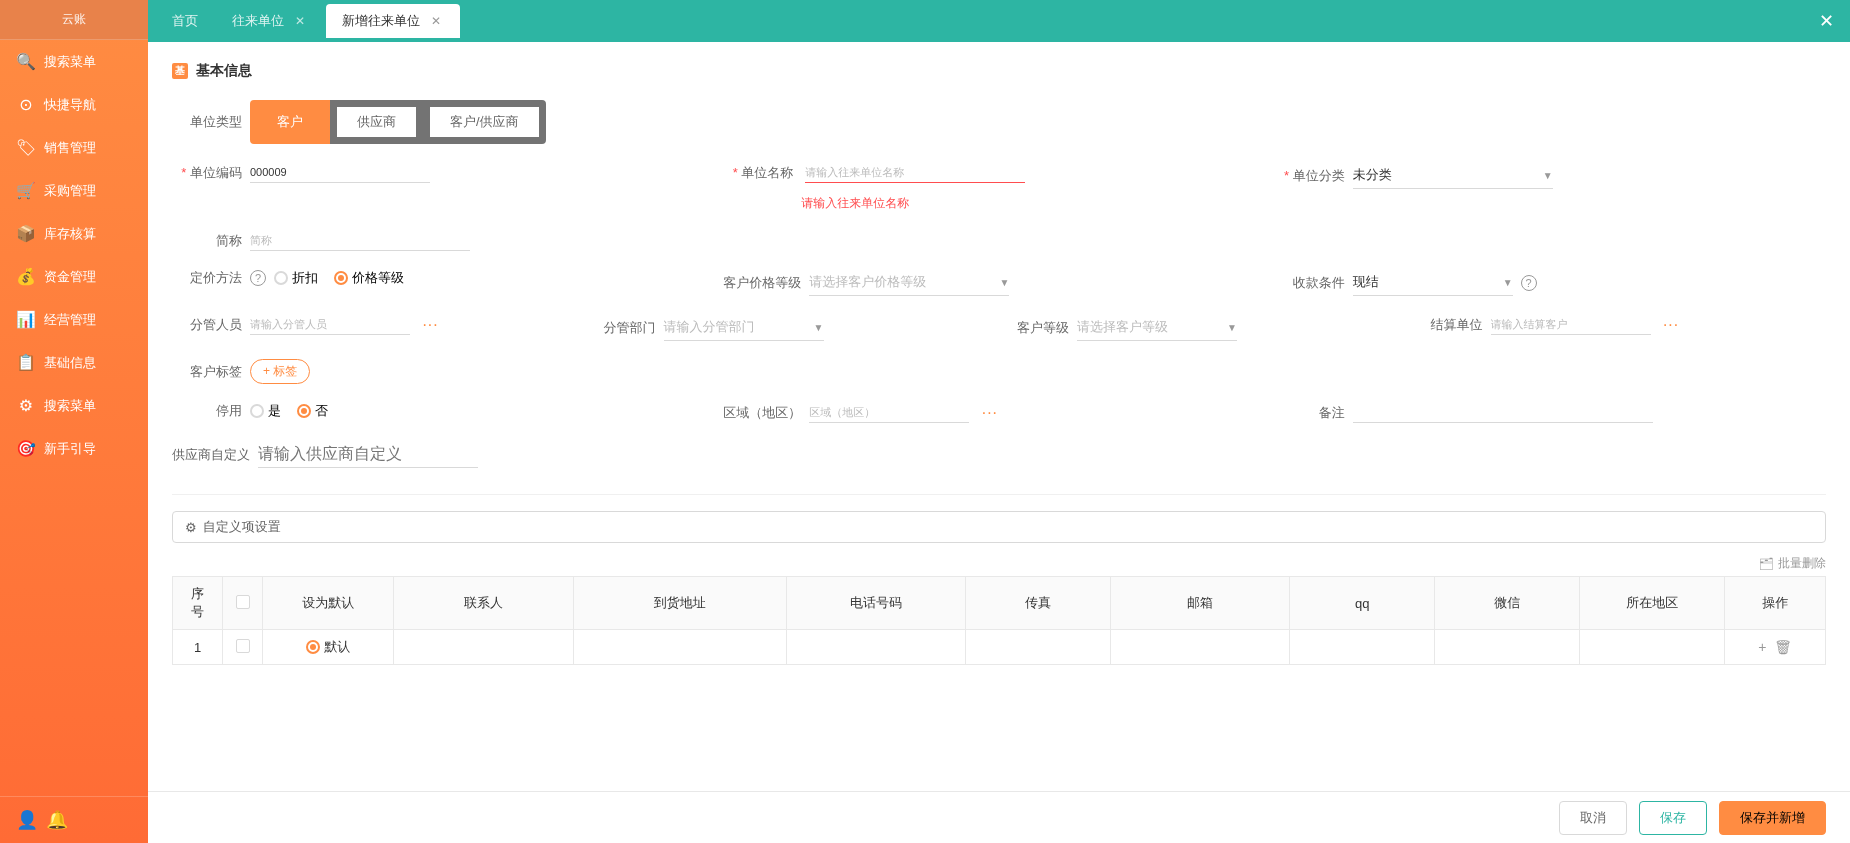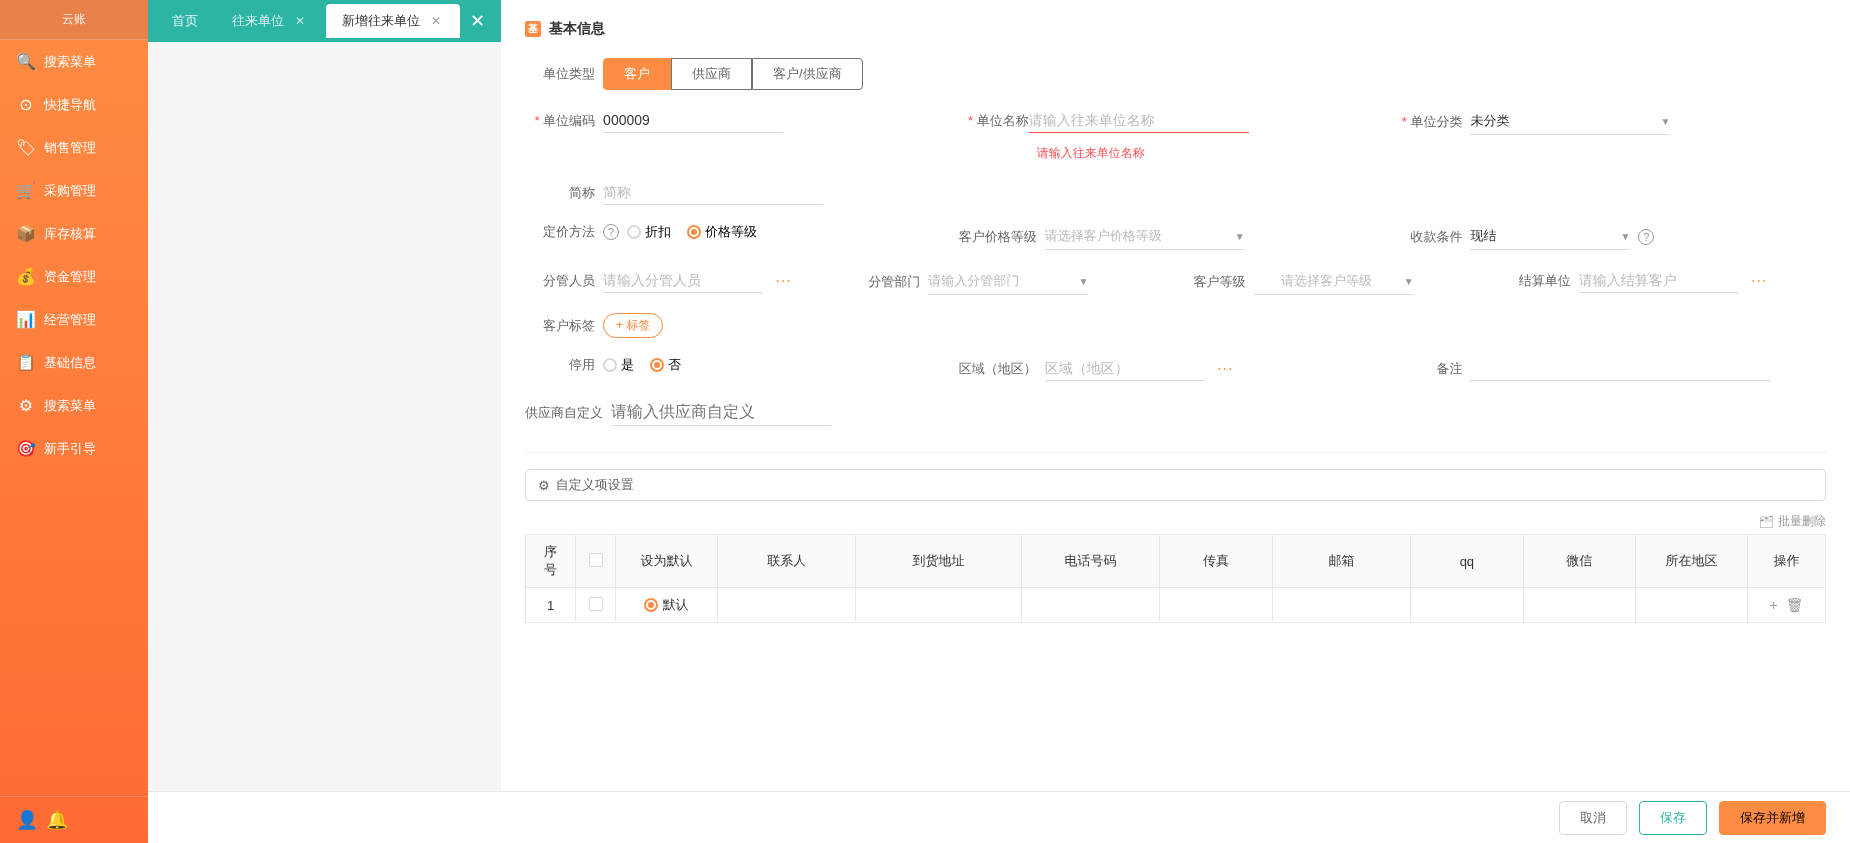--- a/index.html
+++ b/index.html
@@ -40,21 +40,21 @@
       align-items: center;
       padding: 12px 16px;
       gap: 8px;
       border-top: 1px solid rgba(255,255,255,0.2);
     }
 
     
     .main-area {
       flex: 1;
       display: flex;
-      flex-direction: row;
+      flex-direction: column;
       overflow: hidden;
     }
 
     
     .tab-bar {
       display: flex;
       align-items: center;
       background: #2db5a3;
       height: 42px;
       padding: 0 8px;
@@ -151,21 +151,21 @@
     }
     .form-label.required::before {
       content: '* ';
       color: #ff4d4f;
     }
     .form-input {
       border: none;
       border-bottom: 1px solid #d9d9d9;
       outline: none;
       padding: 4px 0;
-      font-size: 14px;
+      font-size: 11px;
       color: #333;
       background: transparent;
       width: 180px;
     }
     .form-input.error-border { border-bottom-color: #ff4d4f; }
     .form-input::placeholder { color: #bbb; }
     .error-text {
       color: #ff4d4f;
       font-size: 12px;
       margin-top: 2px;
@@ -175,21 +175,21 @@
       flex-direction: column;
     }
 
     
     .unit-type-group {
       display: flex;
       gap: 0;
     }
     .unit-type-btn {
       padding: 6px 20px;
-      border: 1px solid #737373;
+      border: 7px solid #737373;
       background: white;
       cursor: pointer;
       font-size: 13px;
       color: #666;
     }
     .unit-type-btn:first-child { border-radius: 4px 0 0 4px; }
     .unit-type-btn:last-child { border-radius: 0 4px 4px 0; }
     .unit-type-btn.active {
       background: #ff8c42;
       color: white;
@@ -484,21 +484,21 @@
         </div>
       </div>
     </div>
 
     <div class="form-row">
       <div class="form-field" style="flex: 1;">
         <span class="form-label required">单位编码</span>
         <input class="form-input" type="text" value="000009" style="">
       </div>
       <div class="form-field" style="flex: 1; flex-direction: column; align-items: flex-start;">
-        <div style="display:flex; align-items:center; gap:0;">
+        <div style="display:flex; align-items:center; gap:12px;">
           <span class="form-label required">单位名称</span>
           <div class="input-with-error">
             <input class="form-input error-border" type="text" placeholder="请输入往来单位名称" style="width: 220px;">
           </div>
         </div>
         <div style="display:flex; align-items:center; gap:8px; margin-left:78px; margin-top:2px;">
           <span class="error-text">请输入往来单位名称</span>
         </div>
       </div>
       <div class="form-field" style="flex: 1;">
@@ -557,21 +557,21 @@
       </div>
       <div class="form-field" style="flex: 1;">
         <span class="form-label">分管部门</span>
         <div class="form-select" style="width:160px;">
           <span class="form-select-placeholder">请输入分管部门</span>
           <span class="form-select-arrow">▼</span>
         </div>
       </div>
       <div class="form-field" style="flex: 1;">
         <span class="form-label">客户等级</span>
-        <div class="form-select" style="width:160px;text-align:center;">
+        <div class="form-select" style="width:160px;">
           <span class="form-select-placeholder">请选择客户等级</span>
           <span class="form-select-arrow">▼</span>
         </div>
       </div>
       <div class="form-field" style="flex: 1;">
         <span class="form-label">结算单位</span>
         <input class="form-input" type="text" placeholder="请输入结算客户" style="width: 160px;">
         <span class="more-btn">···</span>
       </div>
     </div>

